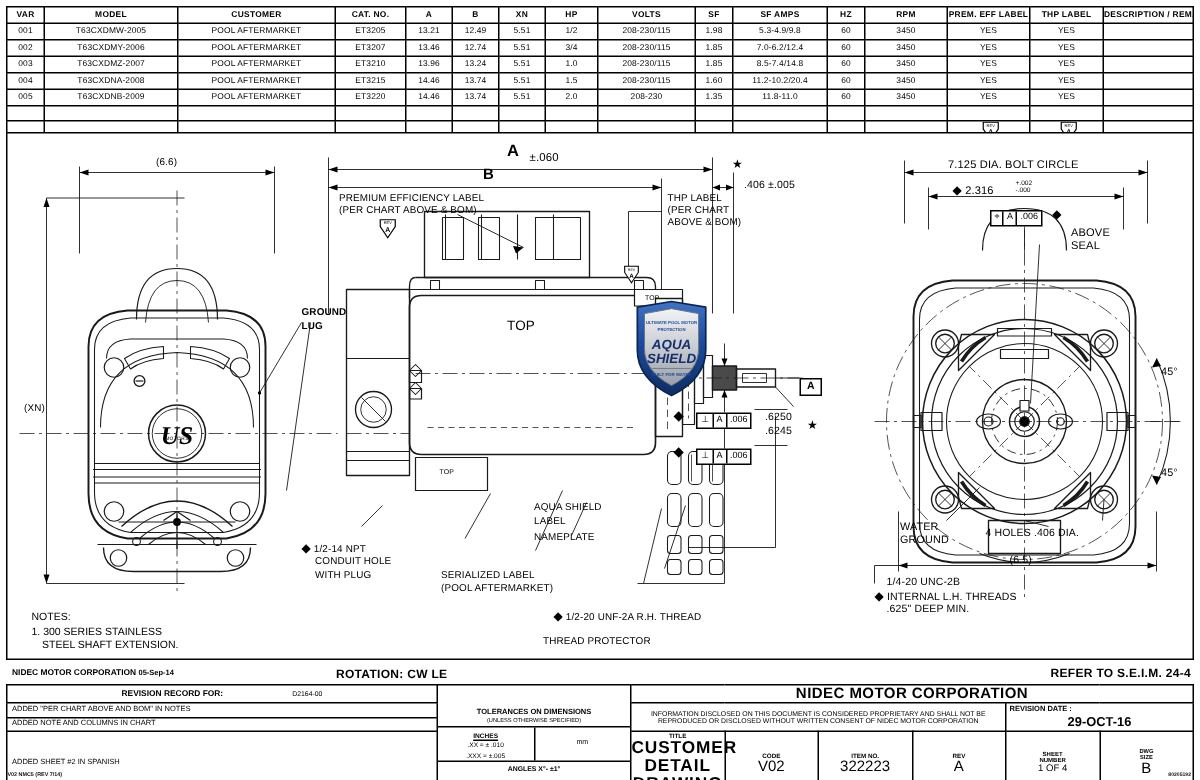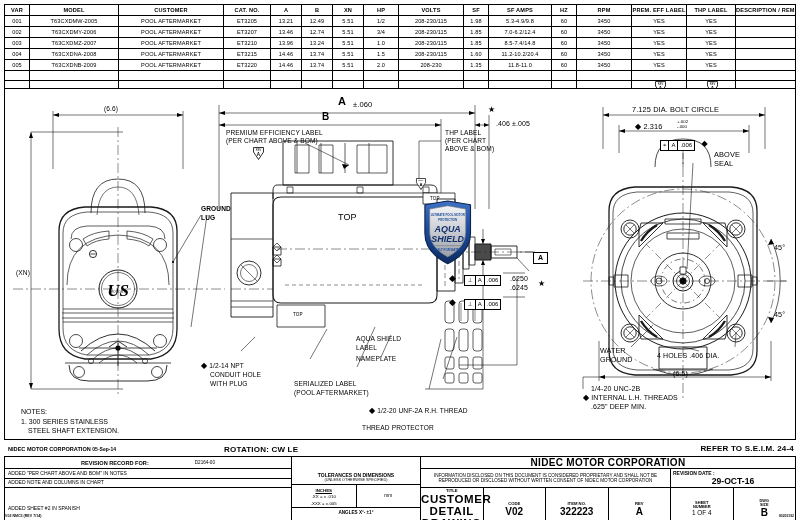--- a/index.html
+++ b/index.html
@@ -48,21 +48,21 @@
   
   #titleblock{position:absolute;left:4px;top:452px;width:792px;height:62px;}
   #titleblock table{border-collapse:collapse;width:100%;height:100%;table-layout:fixed;}
   #titleblock td{border:1px solid #000;padding:0;vertical-align:middle;}
   .tb-h{font-size:5px;font-weight:bold;line-height:6px;}
   .tb-t{font-size:4.6px;line-height:5.4px;}
   .revrec{font-size:5.6px;font-weight:bold;text-align:center;}
   .revline{font-size:5px;text-align:left;padding-left:3px!important;height:7px;line-height:7px;}
   .bigname{font-size:10px;font-weight:bold;letter-spacing:.3px;}
   .bigtitle{font-size:11.5px;font-weight:bold;letter-spacing:.6px;}
-  .midval{font-size:10px;font-weight:bold;}
+  .midval{font-size:10px;font-weight:normal;}
   #footcode{position:absolute;left:5px;top:510px;font-size:3.6px;font-weight:bold;color:#111;}
   #footcode2{position:absolute;right:6px;top:510px;font-size:3.4px;font-weight:bold;color:#111;}
 
   
   #nidecdate{position:absolute;left:8px;top:442px;font-size:5.6px;font-weight:bold;}
 
   svg{overflow:visible;}
   .star{font-size:8px;line-height:8px;}
 </style>
 </head>

